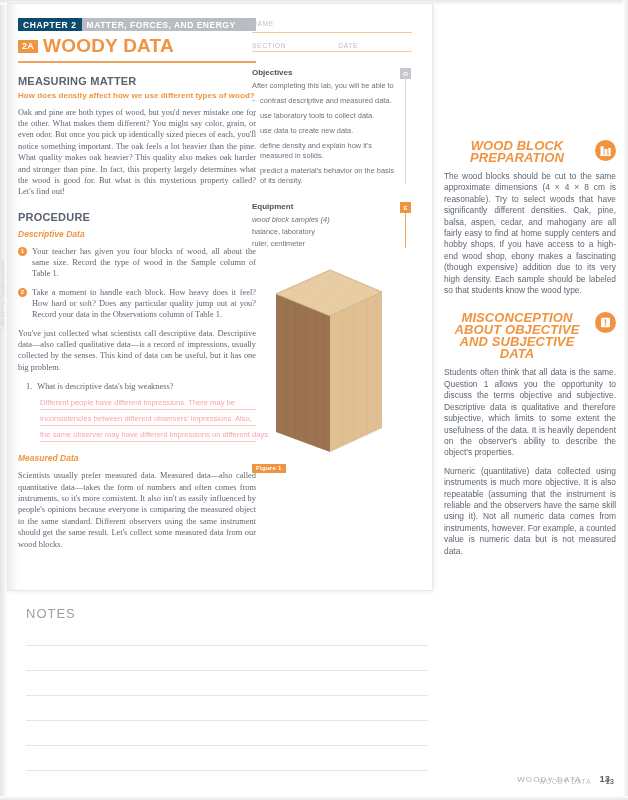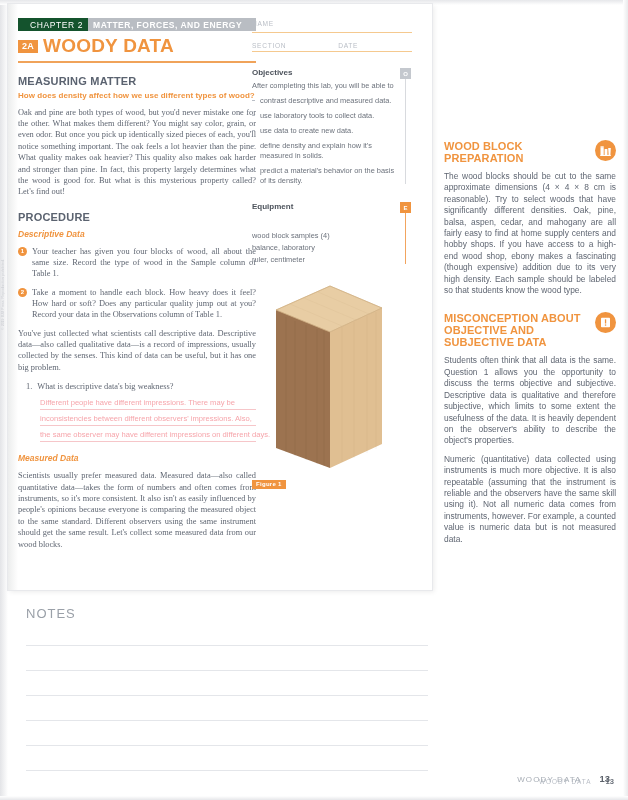--- a/index.html
+++ b/index.html
@@ -31,23 +31,23 @@
     box-shadow: 0 0 0 1px #e8e9ec, 2px 2px 5px rgba(0,0,0,.08);
   }
   .inner-shade-l { position:absolute; left:8px; top:4px; width:10px; height:586px;
                    background:linear-gradient(to right,#eceded,#ffffff); }
 
   
   .col-left { position:absolute; left:18px; top:18px; width:238px; }
 
   .chapter-bar { display:flex; align-items:stretch; height:13px; margin-bottom:4px; }
   .chapter-num {
-    background:#14532d; color:#ffffff;
-    font-size:8.5px; font-weight:normal; letter-spacing:.6px;
-    padding:2px 5px 0 12px; line-height:11px;
+    background:#0c4a6e; color:#ffffff;
+    font-size:8.5px; font-weight:bold; letter-spacing:.6px;
+    padding:2px 5px 0 5px; line-height:11px;
   }
   .chapter-title {
     background:#b9bdc3; color:#ffffff;
     font-size:8.5px; font-weight:bold; letter-spacing:.5px;
     padding:2px 8px 0 5px; line-height:11px; flex:1;
   }
   .lab-title-row { display:flex; align-items:center; gap:5px; margin-top:3px; }
   .lab-badge {
     background:#f0943f; color:#ffffff; font-size:9px; font-weight:bold;
     padding:1px 4px; letter-spacing:.3px; line-height:11px;text-align:center;
@@ -149,22 +149,22 @@
   .inner-footer {
     position:absolute; right:14px; bottom:14px;
     display:flex; align-items:baseline; gap:14px;
   }
   .inner-footer .lbl { color:#b9bec6; font-size:6.4px; letter-spacing:1px; }
   .inner-footer .pg  { color:#6d737c; font-size:7.6px; font-weight:bold; }
 
   
   .col-right { position:absolute; left:444px; top:140px; width:172px; }
   .tn-head {
-    color:#f0943f; font-size:11px; font-weight:bold; text-align:left;
-    line-height:12px; letter-spacing:.1px; padding-right:26px; position:relative;
+    color:#f0943f; font-size:13px; font-weight:bold; text-align:center;
+    line-height:12px; letter-spacing:.1px; padding-right:26px; position:relative;font-style:italic;
   }
   .tn-icon {
     position:absolute; right:0; top:0; width:21px; height:21px; border-radius:50%;
     background:#f0943f; display:flex; align-items:center; justify-content:center;
   }
   .tn-icon svg { display:block; }
   .tn-body {
     color:#5f6672; font-size:8.4px; line-height:11.4px; text-align:justify;
     margin-top:7px;
   }
@@ -275,21 +275,21 @@
         <li>use data to create new data.</li>
         <li>define density and explain how it's measured in solids.</li>
         <li>predict a material's behavior on the basis of its density.</li>
       </ul>
     </div>
 
     <div class="panel">
       <div class="panel-rule orange"></div>
       <div class="panel-badge orange">E</div>
       <div class="panel-title">Equipment</div>
-      <div class="eq-line" style="margin-top:20px;">wood block samples (4)</div>
+      <div class="eq-line" style="margin-top:4px;font-style:italic;">wood block samples (4)</div>
       <div class="eq-line">balance, laboratory</div>
       <div class="eq-line">ruler, centimeter</div>
     </div>
 
     <div class="figure-wrap">
       <svg class="block-svg" width="120" height="190" viewBox="0 0 120 190">
         <polygon points="8,28 62,4 114,26 62,50" fill="#e8cda4" stroke="#d9bb8d" stroke-width="0.6"></polygon>
         <polygon points="8,28 62,50 62,186 8,166" fill="#9c7350"></polygon>
         <polygon points="62,50 114,26 114,162 62,186" fill="#e0bf92"></polygon>
         <g opacity="0.16">

